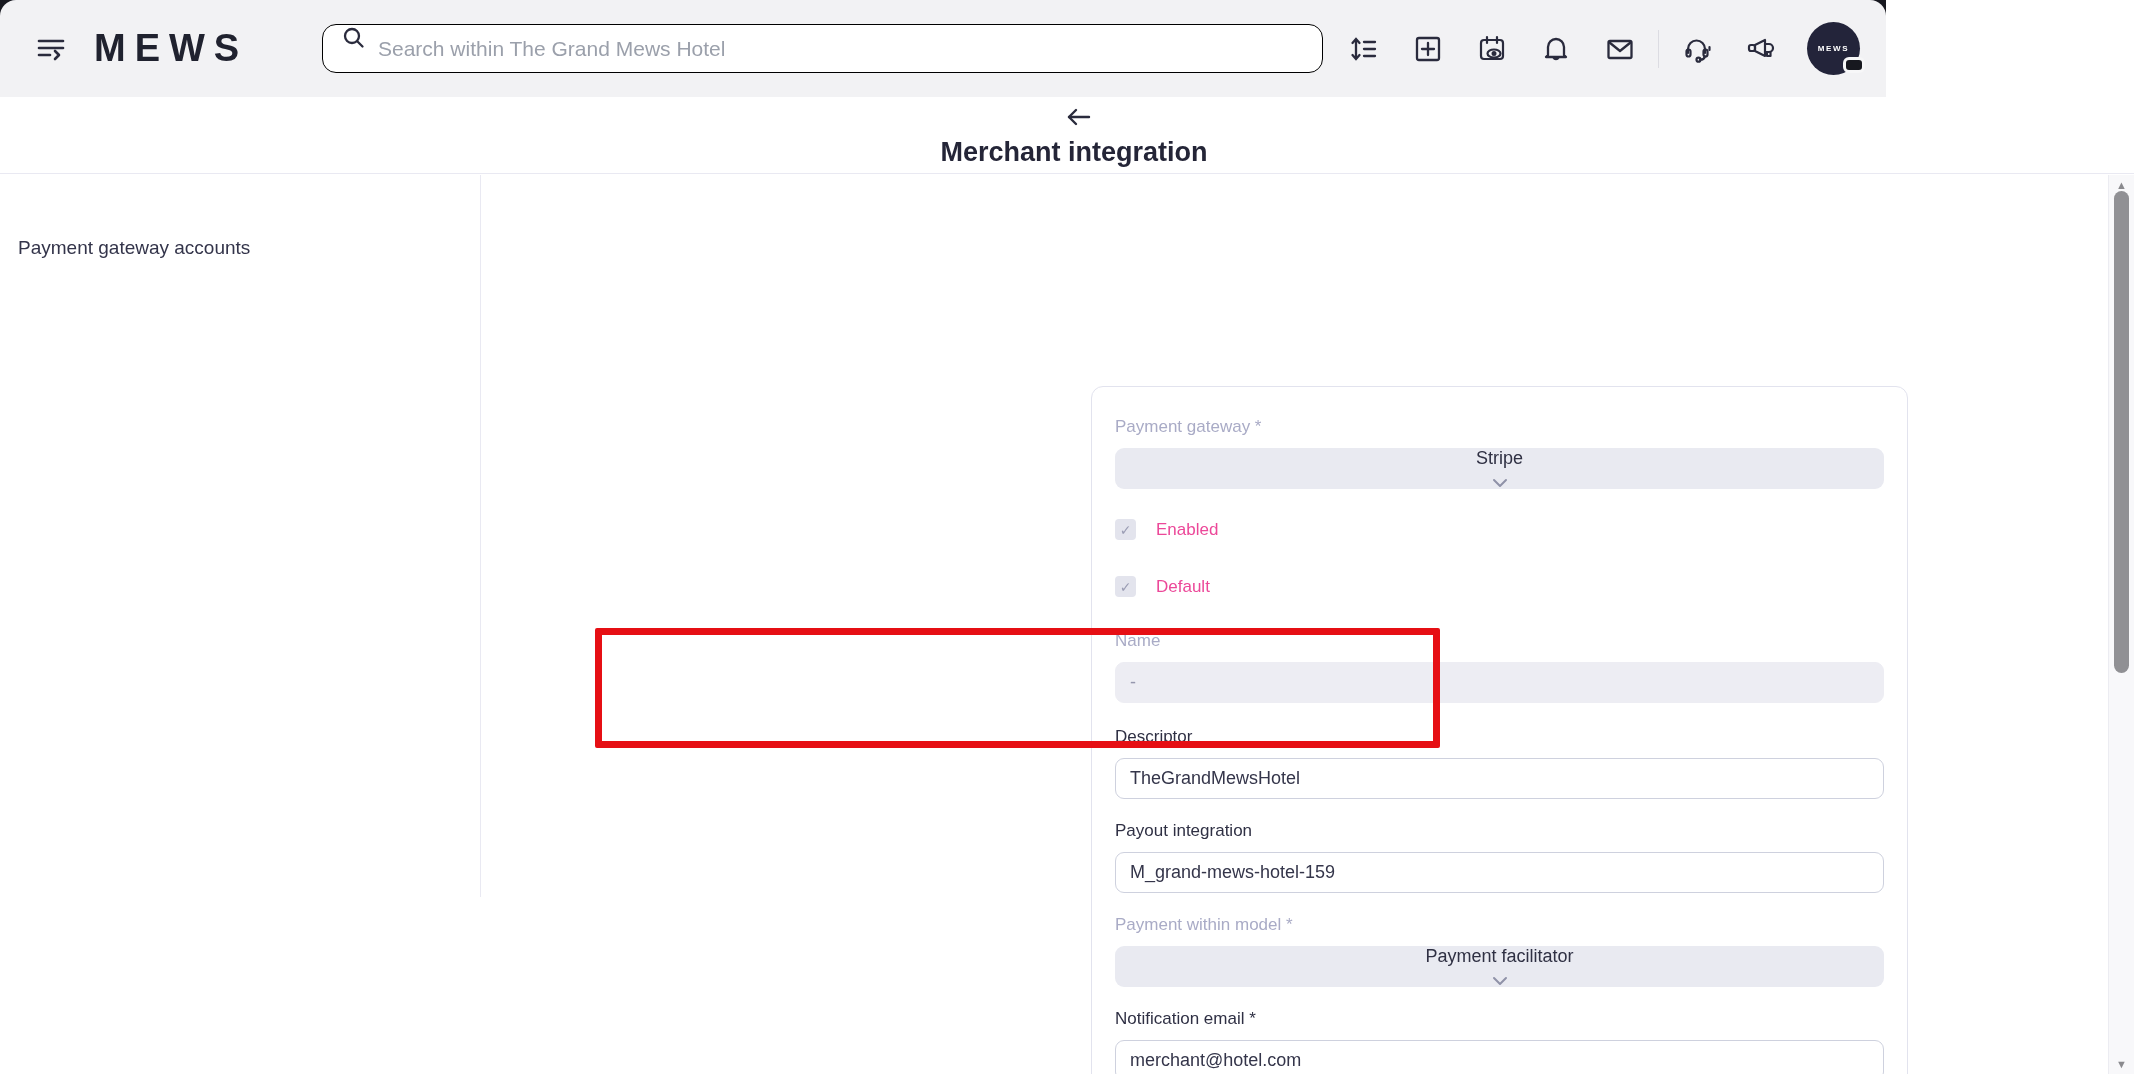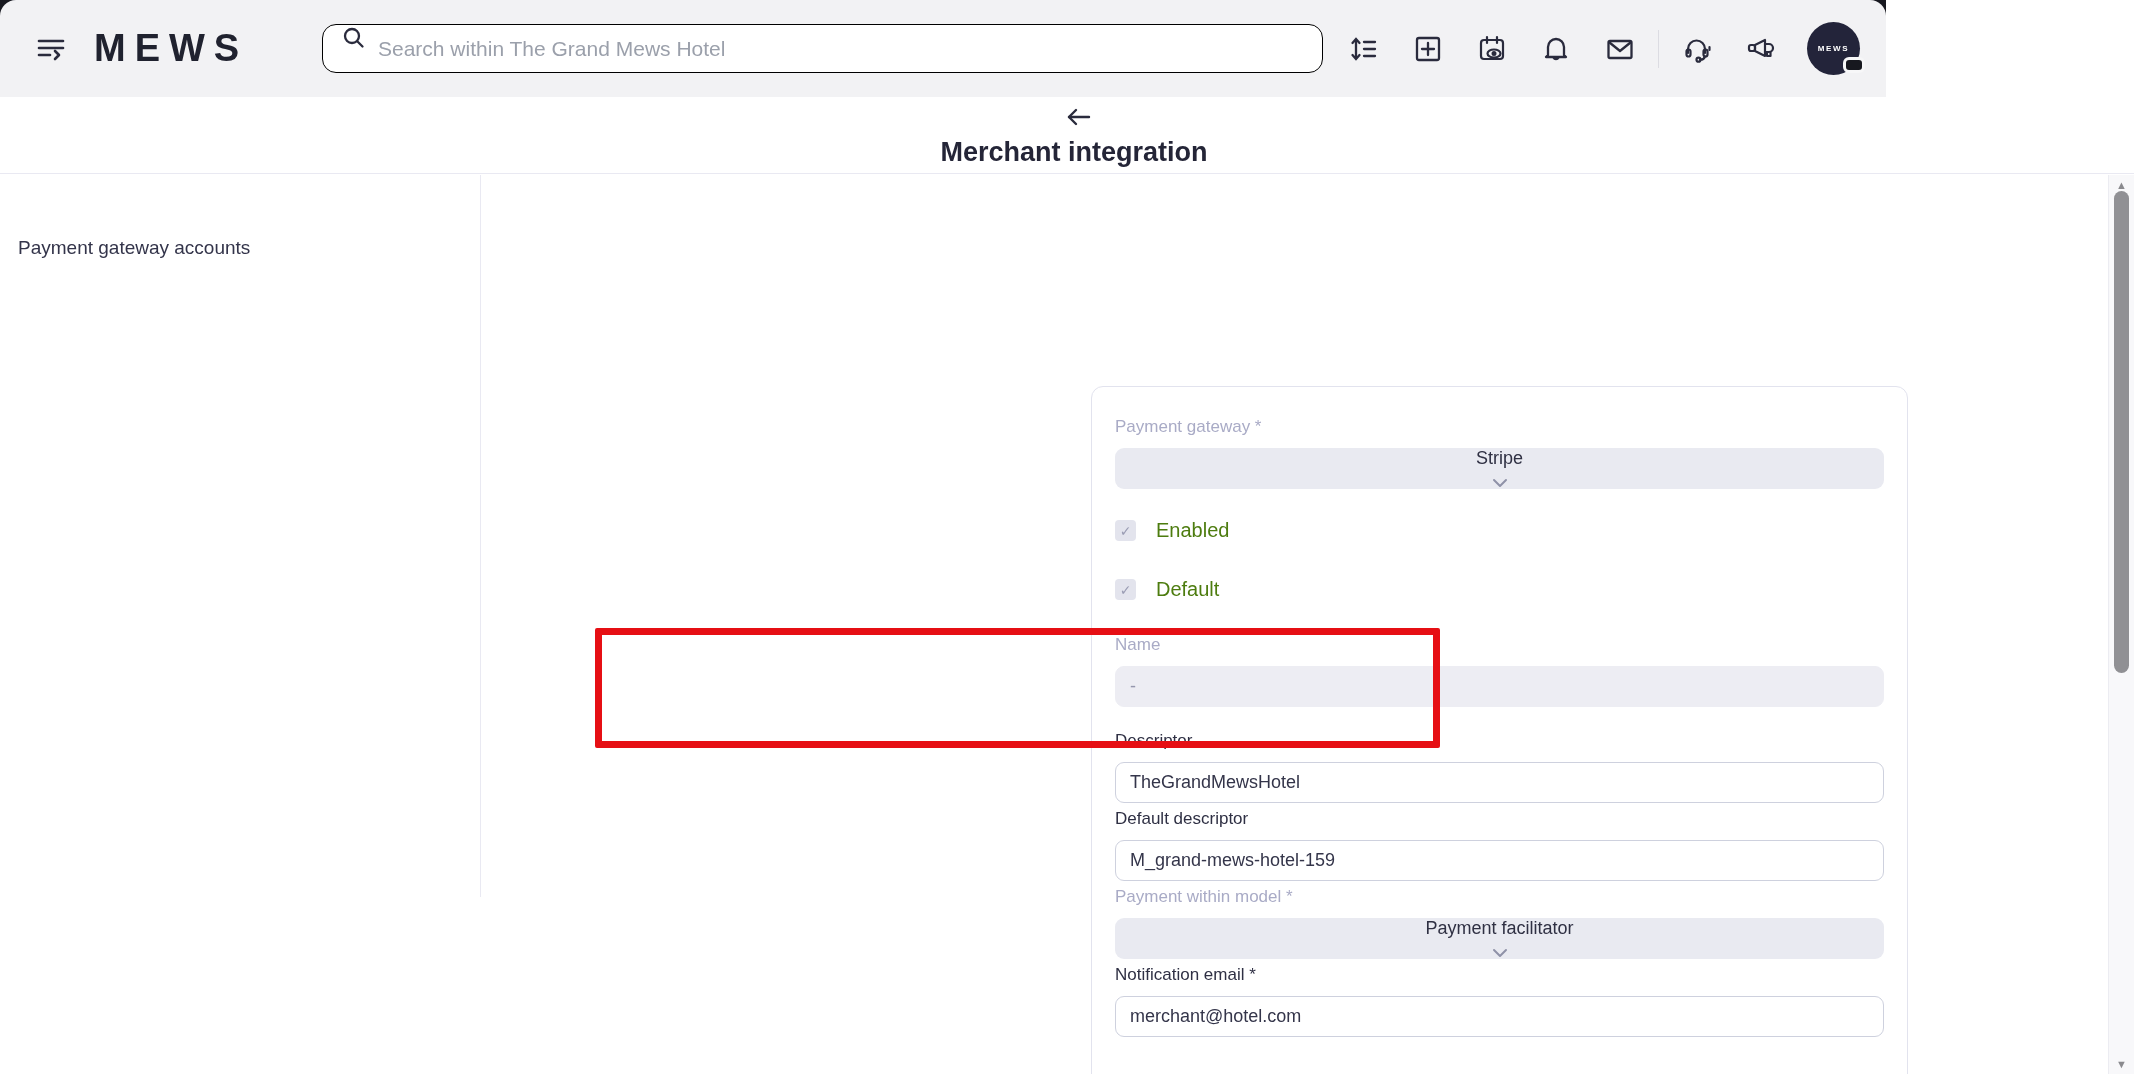--- a/index.html
+++ b/index.html
@@ -70,23 +70,23 @@
     width:100%; height:41px; background:#e9eaf1; border-radius:9px;
     display:flex; align-items:center; padding:0 14px; cursor:pointer;flex-direction:column;
   }
   .select .sel-value{ flex:1; font-size:18px; color:#2f3043;}
   .checkrow{ display:flex; align-items:center; gap:20px;}
   .checkbox{
     width:21px; height:21px; border-radius:4px; background:#e3e4ed;
     display:flex; align-items:center; justify-content:center;
     color:#9b9db4; font-size:14px; font-weight:700; cursor:default;
   }
-  .checklabel{ font-size:20px; color:#4d7c0f;}
+  .checklabel{ font-size:17px; color:#ec4899;}
   .mb30{ margin-bottom:30px;} .mb36{ margin-bottom:36px;} .mb34{ margin-bottom:34px;}
-  .mb24{ margin-bottom:24px;} .mb22{ margin-bottom:6px;}
+  .mb24{ margin-bottom:24px;} .mb22{ margin-bottom:22px;}
   
   .highlight-box{
     position:absolute; left:595px; top:628px; width:845px; height:120px;
     border:7px solid #e60f14; border-radius:2px; z-index:6; pointer-events:none;
   }
   
   .scrollbar{
     position:absolute; right:0; top:175px; width:26px; height:899px;
     background:#f8f8fa; border-left:1px solid #ececf2; z-index:8;
     display:flex; flex-direction:column; align-items:center;
@@ -250,21 +250,21 @@
       </span>
       <span class="checklabel">Default</span>
     </div>
 
     <label class="field-label muted">Name</label>
     <input class="tinput disabled mb24" readonly="" value="-" style="">
 
     <label class="field-label">Descriptor</label>
     <input class="tinput mb22" value="TheGrandMewsHotel" style="">
 
-    <label class="field-label">Default descriptor</label>
+    <label class="field-label">Payout integration</label>
     <input class="tinput mb22" value="M_grand-mews-hotel-159" style="">
 
     <label class="field-label muted">Payment within model *</label>
     <div class="select mb22">
       <span class="sel-value">Payment facilitator</span>
       <span>
         <svg width="18" height="12" viewBox="0 0 18 12" fill="none" stroke="#8f92a8" stroke-width="2" stroke-linecap="round" stroke-linejoin="round">
           <polyline points="3,3 9,9 15,3"></polyline>
         </svg>
       </span>

